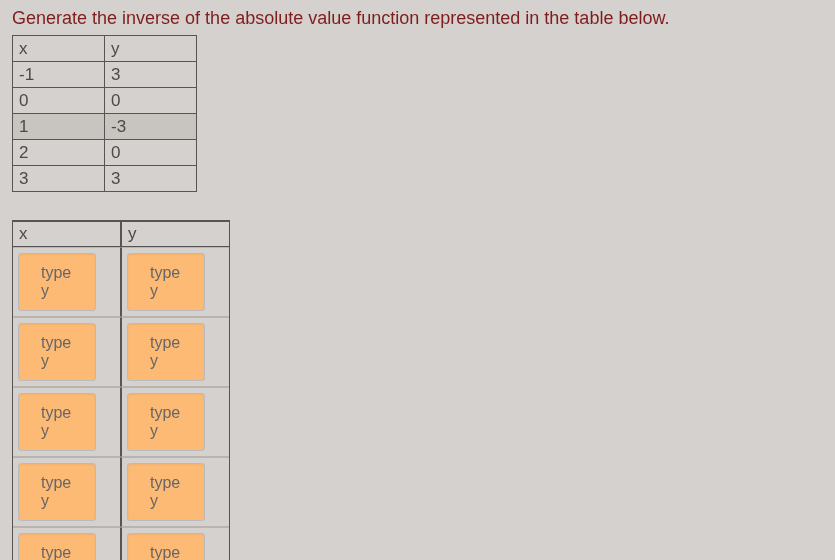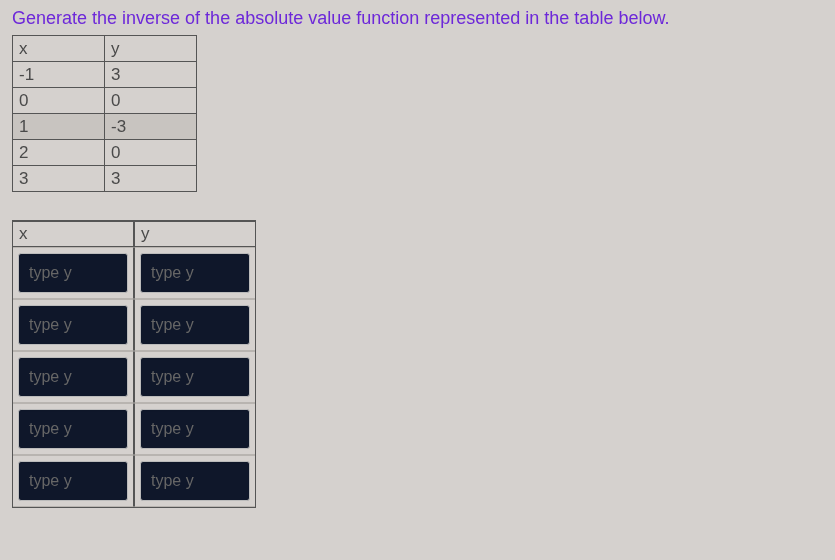--- a/index.html
+++ b/index.html
@@ -11,21 +11,21 @@
       width: 835px;
       height: 560px;
       background: #d5d1ce;
       font-family: Arial, sans-serif;
       padding: 8px 12px;
       color: #4a4a4a;
     }
     .question {
       font-size: 18px;
       font-weight: 500;
-      color: #6d28d9;
+      color: #7f1d1d;
       margin-bottom: 6px;
     }
     .data-table {
       border-collapse: collapse;
       margin-bottom: 28px;
     }
     .data-table td {
       border: 1px solid #555;
       padding: 2px 6px;
       width: 92px;
@@ -66,28 +66,28 @@
     }
     .input-table tr:first-child th:first-child,
     .input-table td:first-child {
       border-left: none;
     }
     .input-table tr td:last-child,
     .input-table tr th:last-child {
       border-right: none;
     }
     .input-box {
-      background: #0f172a;
+      background: #fdba74;
       border: 1px solid #bbb;
       border-radius: 3px;
-      padding: 10px 10px;
+      padding: 10px 22px;
       font-size: 16px;
       color: #666;
       font-weight: 500;
-      width: 110px;
+      width: 78px;
       display: block;
       box-shadow: inset 0 1px 2px rgba(0,0,0,0.05);
     }
   </style>
 </head>
 <body>
 
 <div class="question">Generate the inverse of the absolute value function represented in the table below.</div>
 
 <table class="data-table">

